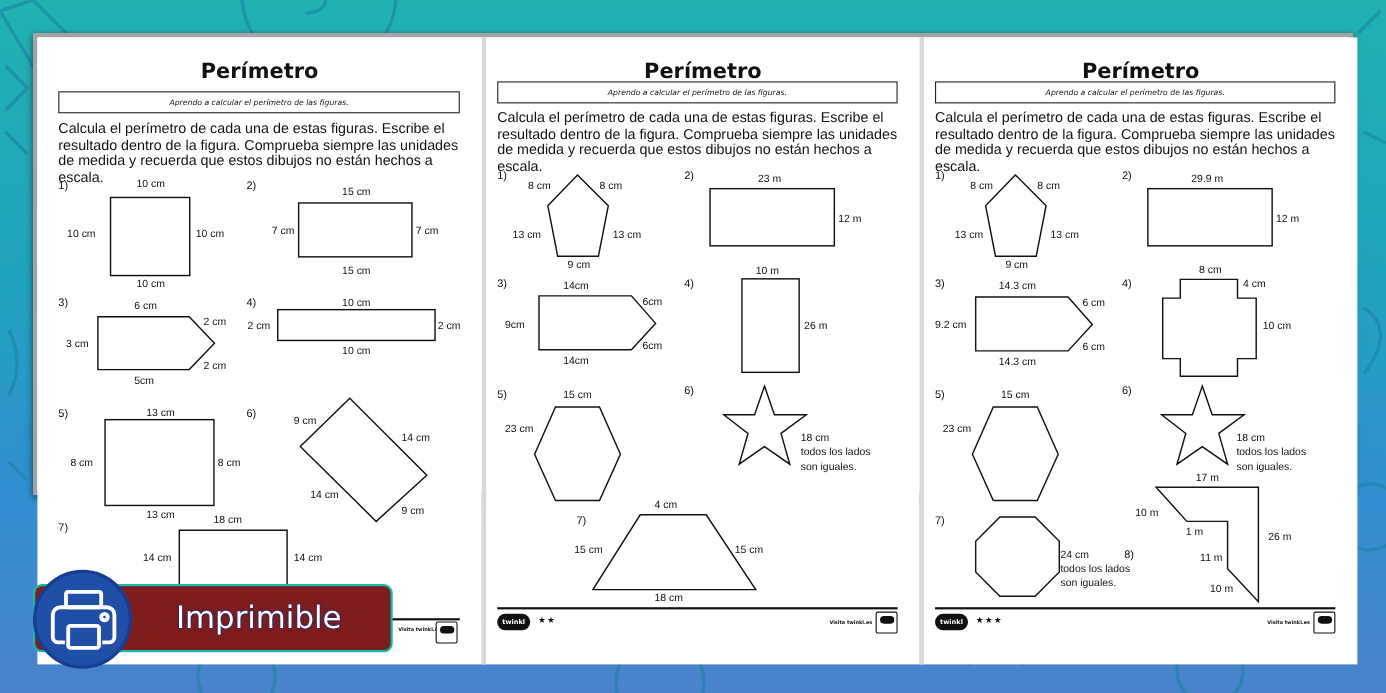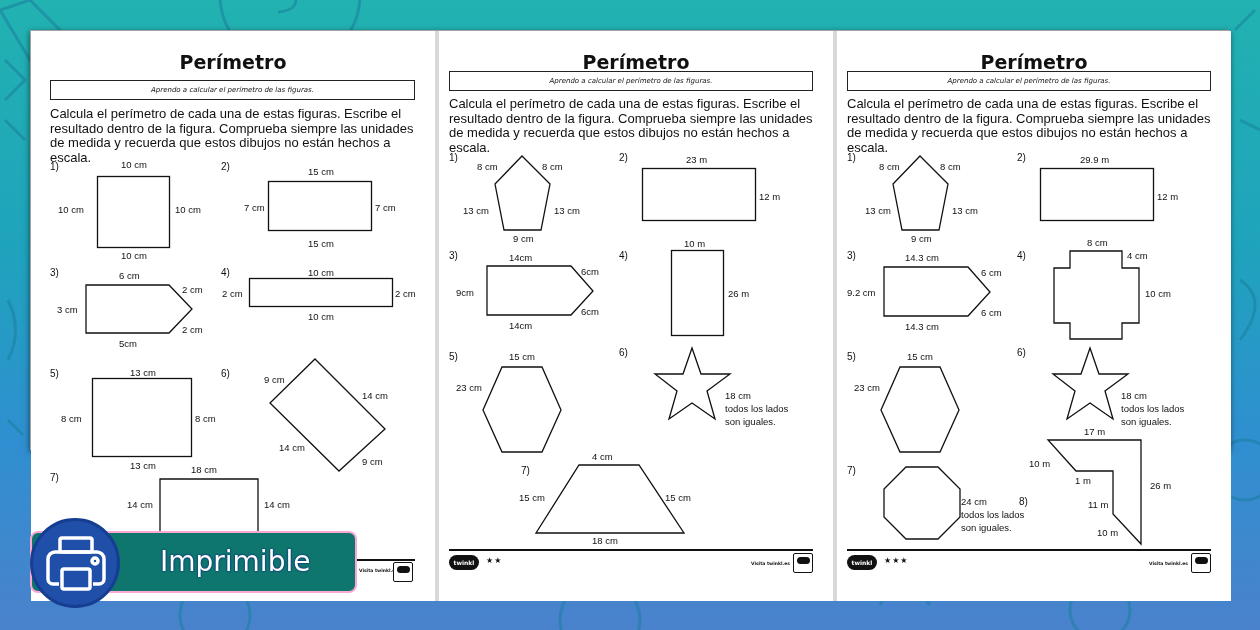--- a/index.html
+++ b/index.html
@@ -6,21 +6,21 @@
   html, body { width: 1260px; height: 630px; overflow: hidden; }
   body {
     position: relative;
     font-family: "DejaVu Sans", sans-serif;
     background: linear-gradient(180deg, #22b2b0 0%, #1fa3bd 40%, #2f8fd0 70%, #4a82cc 100%);
   }
   .bg-deco { position: absolute; inset: 0; pointer-events: none; }
   .sheets {
     position: absolute; left: 30px; top: 30px; width: 1200px; height: 420px;
     background: #fff; box-shadow: 0 2px 6px rgba(0,0,0,0.6);
-    border: 1px solid #a3a3a3;
+    border: 4px solid #a3a3a3;
   }
   .page { position: absolute; top: 0; height: 570px; background: #fff; }
   .page.p1 { left: 0; width: 404px; }
   .page.p2 { left: 404px; width: 398px; border-left: 4px solid #d8d8d8; }
   .page.p3 { left: 802px; width: 398px; border-left: 4px solid #d8d8d8; }
   .title {
     position: absolute; left: 0; right: 0; top: 20px; text-align: center;
     font-family: "DejaVu Sans", sans-serif; font-weight: bold; font-size: 19px; color: #111;
   }
   .objective {
@@ -40,21 +40,21 @@
     position: absolute; width: 30px; height: 15px; background: #111; border-radius: 8px;
     color: #fff; font-size: 6px; font-weight: bold; text-align: center; line-height: 15px;
   }
   .stars { position: absolute; font-size: 8px; color: #111; letter-spacing: 1px; }
   .visit { position: absolute; font-size: 4.5px; font-weight: bold; color: #111; }
   .badge-logo { position: absolute; width: 20px; height: 20px; border: 1px solid #111; border-radius: 2px; background: #fff; }
   .badge-logo::after { content: ""; position: absolute; left: 3px; top: 3px; width: 13px; height: 7px; background: #111; border-radius: 4px; }
 
   .print-banner {
     position: absolute; left: 30px; top: 531px; width: 327px; height: 62px;
-    background: #0f766e; border: 2px solid #f9a8d4; border-radius: 8px;
+    background: #7f1d1d; border: 2px solid #14b8a6; border-radius: 8px;
   }
   .print-text {
     position: absolute; left: 128px; top: 0; height: 58px; line-height: 58px;
     font-family: "DejaVu Sans", sans-serif; font-size: 28px; color: #fff;
     text-shadow: 0 0 2px #0d2f80, 0 0 2px #0d2f80;
   }
   .print-circle {
     position: absolute; left: 30px; top: 518px; width: 90px; height: 90px;
     border-radius: 50%; background: #1f4fa8; border: 3px solid #153e92;
   }

